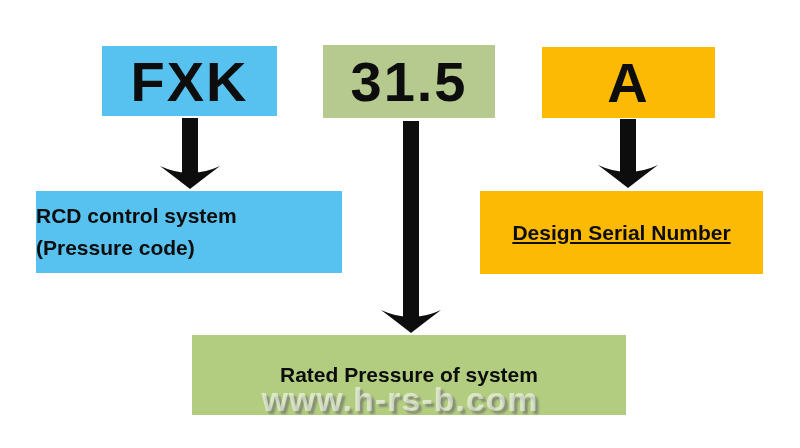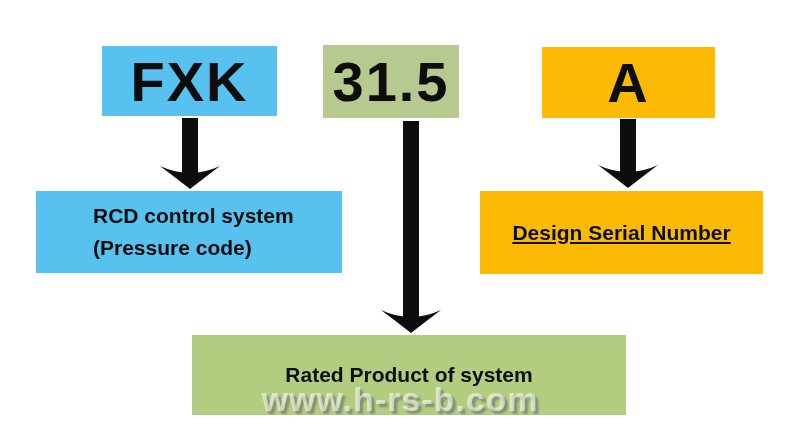--- a/index.html
+++ b/index.html
@@ -23,34 +23,33 @@
     align-items: center;
     justify-content: center;
     color: var(--ink, #0d0d0d);
     font-weight: bold;
   }
   .code-box {
     font-size: 56px;
     letter-spacing: 2px;
   }
   .code-product  { left: 102px; top: 40px; width: 175px; height: 70px; background: var(--blue); }
-  .code-pressure { left: 323px; top: 39px; width: 136px; height: 73px; background: var(--olive); text-align: center; }
+  .code-pressure { left: 323px; top: 39px; width: 172px; height: 73px; background: var(--olive); text-align: center; }
   .code-serial   { left: 542px; top: 41px; width: 173px; height: 71px; background: var(--amber); }
 
   .label-box {
     font-size: 21px;
     line-height: 32px;
   }
   .label-product {
     left: 36px; top: 185px; width: 306px; height: 82px;
     background: var(--blue);
     flex-direction: column;
     align-items: flex-start;
     justify-content: center;
-    padding-left: 57px;
   }
   .label-serial {
     left: 480px; top: 185px; width: 283px; height: 83px;
     background: var(--amber);
     text-decoration: underline;
   }
   .label-pressure {
     left: 192px; top: 329px; width: 434px; height: 80px;
     background: var(--green);
   }
@@ -111,18 +110,18 @@
   <div class="box label-box label-product">
     <span>RCD control system</span>
     <span>(Pressure code)</span>
   </div>
 
   <div class="box label-box label-serial">
     <span>Design Serial Number</span>
   </div>
 
   <div class="box label-box label-pressure">
-    <span>Rated Product of system</span>
+    <span>Rated Pressure of system</span>
   </div>
 
   <div class="watermark">www.h-rs-b.com</div>
 
 </div>
 
 </body></html>

